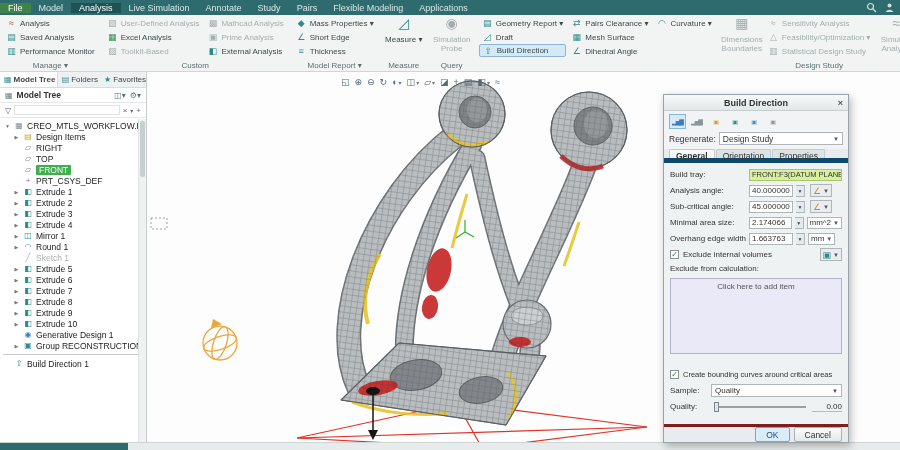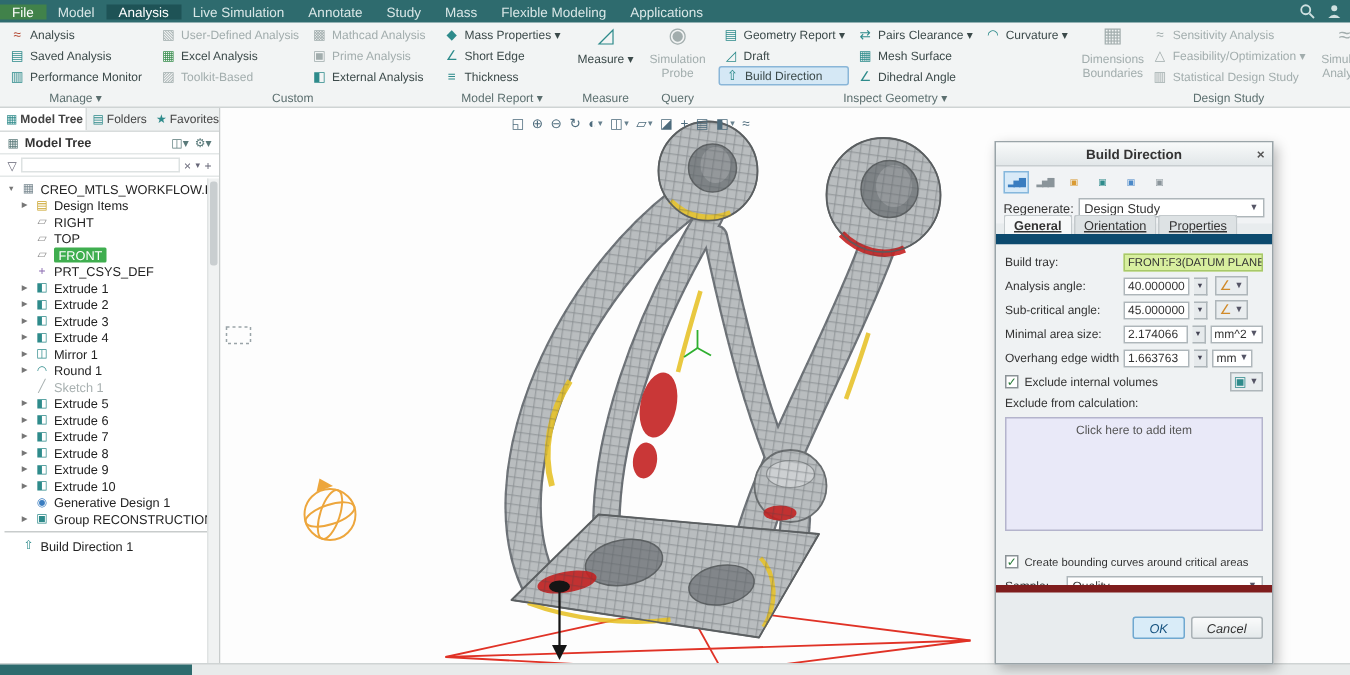--- a/index.html
+++ b/index.html
@@ -65,21 +65,21 @@
   .dlg-title{height:16px;display:flex;align-items:center;background:linear-gradient(#f8fafa,#e2e7e9);border-bottom:1px solid #c8cdd0;font-size:9px;font-weight:bold;flex:none;}
   .dlg-title .t{flex:1;text-align:center;}
   .dlg-close{width:15px;text-align:center;color:#555;font-size:9px;cursor:default;}
   .dlg-icons{display:flex;gap:2px;padding:3px 5px 2px;align-items:center;flex:none;}
   .dico{min-width:17px;height:15px;display:flex;align-items:center;justify-content:center;font-size:6px;border:1px solid transparent;letter-spacing:-1px;cursor:default;}
   .dico.pressed{background:#d8eaf8;border-color:#86b7dc;}
   .dlg-regen{display:flex;align-items:center;gap:3px;padding:1px 5px 4px;flex:none;}
   .combo{flex:1;display:flex;align-items:center;background:#fff;border:1px solid #aeb6ba;height:13px;padding:0 3px;gap:2px;}
   .combo .cv{flex:1;white-space:nowrap;overflow:hidden;}
   .combo .caret{color:#556;font-size:6px;}
-  .dlg-tabs{display:flex;gap:1px;padding:0 5px;border-bottom:7px solid #0c4a6e;background:#e8ecee;height:14px;align-items:flex-end;flex:none;text-decoration:underline;}
+  .dlg-tabs{display:flex;gap:1px;padding:0 5px;border-bottom:5px solid #0c4a6e;background:#e8ecee;height:14px;flex:none;}
   .dtab{padding:1px 6px 1px;border:1px solid #c4cacd;border-bottom:none;background:#dde2e4;border-radius:2px 2px 0 0;cursor:default;}
   .dtab.active{background:#f6f8f9;font-weight:bold;}
   .dlg-body{flex:1;padding:5px 6px 2px;display:flex;flex-direction:column;gap:3px;background:#eff2f3;overflow:hidden;font-size:8px;}
   .frow{display:flex;align-items:center;gap:3px;height:13px;flex:none;}
   .flabel{width:76px;flex:none;white-space:nowrap;overflow:hidden;}
   .num{width:44px;background:#fff;border:1px solid #aeb6ba;height:12px;display:flex;align-items:center;padding:0 2px;white-space:nowrap;overflow:hidden;}
   .spin{width:9px;height:12px;border:1px solid #aeb6ba;border-left:none;background:#e6eaec;font-size:5px;display:flex;align-items:center;justify-content:center;color:#445;}
   .icombo{display:flex;align-items:center;border:1px solid #aeb6ba;background:#e9edef;height:13px;padding:0 2px;gap:2px;margin-left:2px;}
   .icombo .ig{font-size:9px;color:#d08a2a;}
   .icombo .caret{font-size:6px;color:#556;}
@@ -89,21 +89,21 @@
   .chk{width:9px;height:9px;border:1px solid #8a9296;background:#fff;display:flex;align-items:center;justify-content:center;font-size:8px;color:#2a7d3a;line-height:1;flex:none;}
   .chkrow{display:flex;align-items:center;gap:4px;height:13px;flex:none;}
   .chkrow .sp{flex:1;}
   .fulllabel{height:11px;flex:none;}
   .listbox{height:76px;background:#e9e9f8;border:1px solid #b4b4cc;text-align:center;padding-top:3px;color:#555;flex:none;}
   .gap8{height:8px;flex:none;}
   .smallwrap{font-size:7.5px;white-space:nowrap;overflow:hidden;}
   .track{flex:1;height:2px;background:#9aa2a6;position:relative;margin:0 3px;}
   .thumb{position:absolute;left:0;top:-4px;width:5px;height:10px;background:#dfe5e8;border:1px solid #7a868c;}
   .qval{width:30px;text-align:right;border-bottom:1px solid #b6bcbe;flex:none;}
-  .dlg-buttons{display:flex;justify-content:flex-end;gap:4px;padding:16px 6px;background:#e8ecee;border-top:5px solid #7f1d1d;flex:none;font-style:italic;}
+  .dlg-buttons{display:flex;justify-content:flex-end;gap:4px;padding:0 6px;background:#e8ecee;border-top:3px solid #7f1d1d;flex:none;}
   .btn{height:15px;padding:0 10px;display:flex;align-items:center;border:1px solid #aab2b6;background:linear-gradient(#fafbfb,#e4e9eb);border-radius:2px;font-size:8.5px;cursor:default;}
   .btn.primary{border-color:#6fa8d0;background:#d9ecf8;color:#14517e;}
 
   
   .statusbar{height:8px;background:#e8ebeb;border-top:1px solid #cfd4d4;display:flex;}
   .sb-accent{width:128px;background:#2e6b6e;}
 </style>
 </head>
 <body>
 
@@ -129,21 +129,21 @@
 
       <div class="tab">
         <span>Annotate</span>
       </div>
 
       <div class="tab">
         <span>Study</span>
       </div>
 
       <div class="tab">
-        <span>Mass</span>
+        <span>Pairs</span>
       </div>
 
       <div class="tab">
         <span>Flexible Modeling</span>
       </div>
 
       <div class="tab">
         <span>Applications</span>
       </div>
     </div>
@@ -311,21 +311,20 @@
             </div>
           </div>
         <div class="rcol">
 
             <div class="ritem">
               <span class="ric" style="color: rgb(46, 139, 139);">◠</span>
               <span>Curvature ▾</span>
             </div>
           </div>
       </div>
-      <div class="rlabel">Inspect Geometry ▾</div>
     </div>
     <div class="rsep"></div>
 
     <div class="rgroup">
       <div class="rbody">
         <div class="rbig dis">
           <span class="ric">▦</span>
           <span>Dimensions Boundaries</span>
         </div>
         <div class="rcol">

